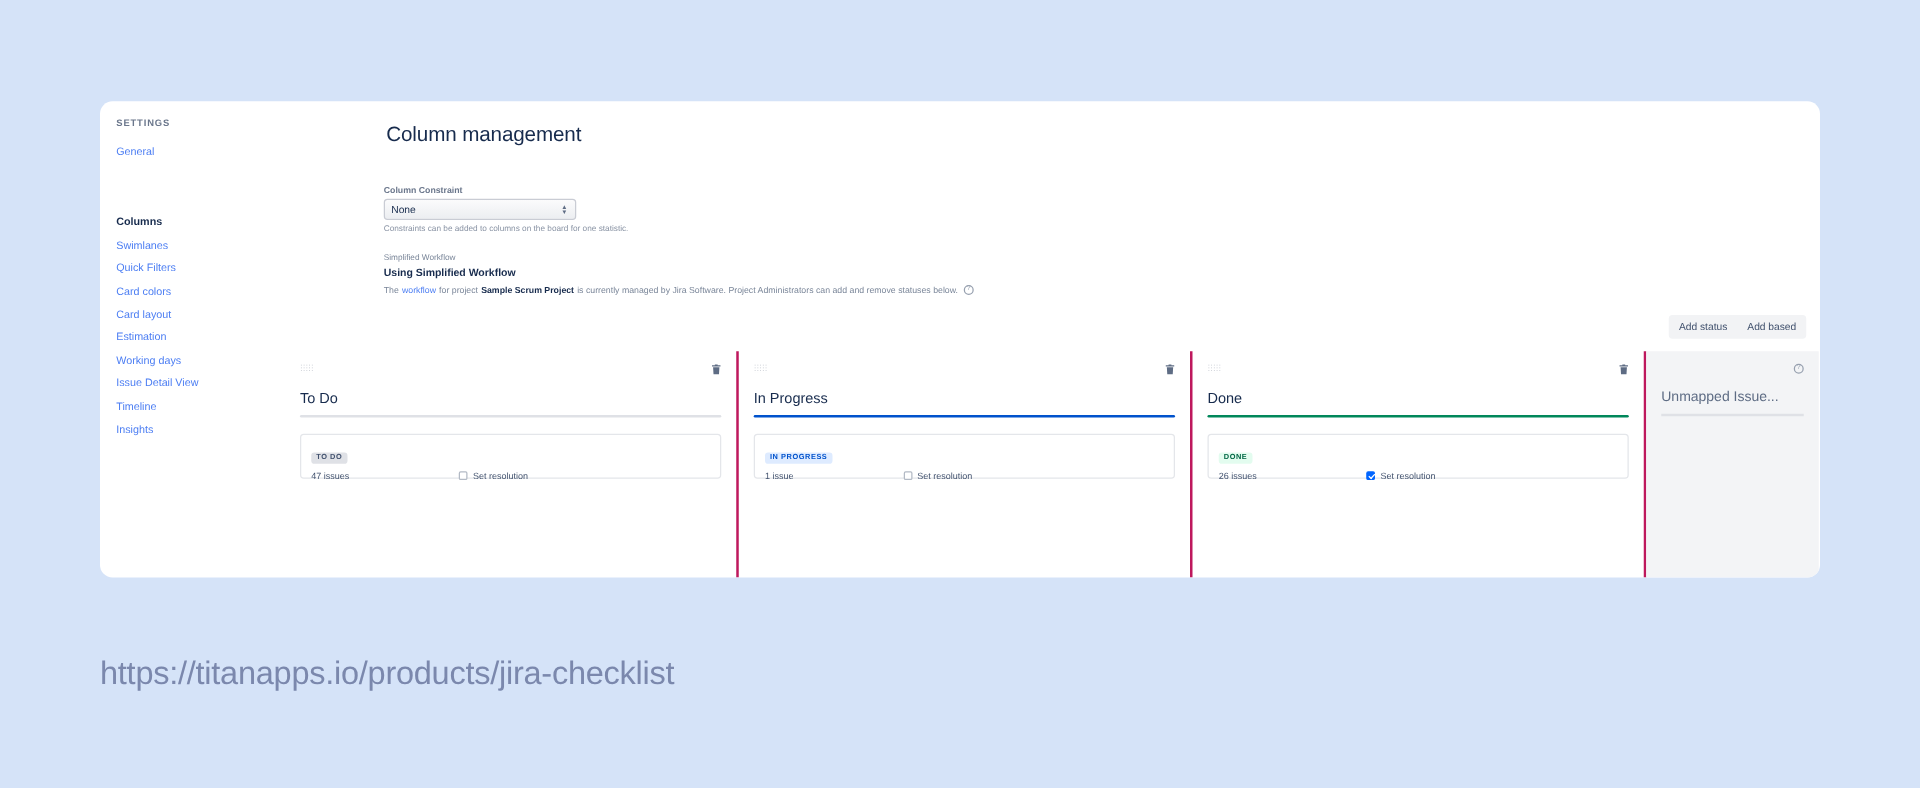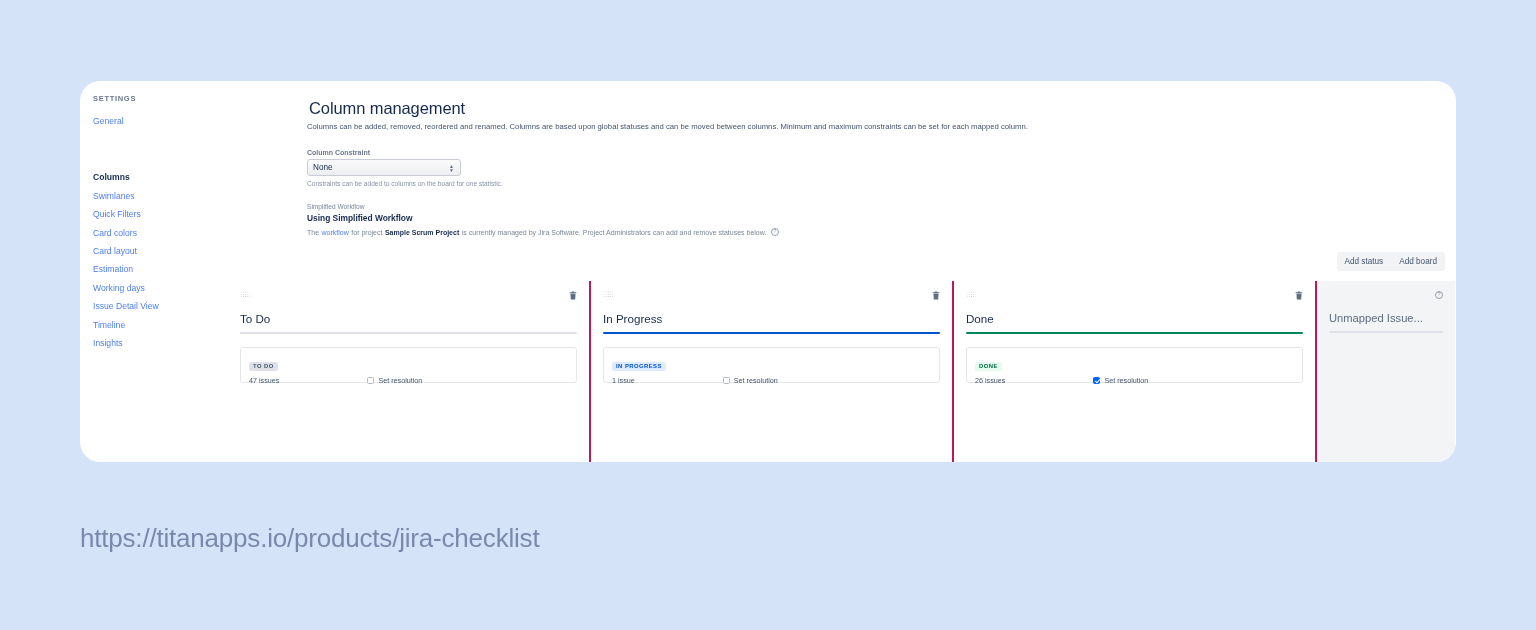--- a/index.html
+++ b/index.html
@@ -14,21 +14,21 @@
   }
 
   
   #app-card {
     position: absolute;
     left: 80px;
     top: 81px;
     width: 1376px;
     height: 381px;
     background: #ffffff;
-    border-radius: 20px;
+    border-radius: 10px;
     overflow: hidden;
   }
 
   
   #sidebar {
     position: absolute;
     left: 0; top: 0;
     width: 148px;
     height: 100%;
     padding: 13px 0 0 10px;
@@ -280,21 +280,20 @@
     <div class="sidebar-item">Estimation</div>
     <div class="sidebar-item">Working days</div>
     <div class="sidebar-item">Issue Detail View</div>
     <div class="sidebar-item">Timeline</div>
     <div class="sidebar-item">Insights</div>
   </nav>
 
   <div id="main">
 
     <h1 id="page-title">Column management</h1>
-    <div id="page-desc">Columns can be added, removed, reordered and renamed. Columns are based upon global statuses and can be moved between columns. Minimum and maximum constraints can be set for each mapped column.</div>
 
     <div id="constraint-block">
       <div class="field-label">Column Constraint</div>
       <div id="constraint-select">
         <span>None</span>
         <span class="spin">
           <span>▲</span>
             <span>▼</span>
         </span>
       </div>
@@ -309,21 +308,21 @@
           <a href="#">workflow</a>
           <span> for project </span>
           <b>Sample Scrum Project</b>
           <span> is currently managed by Jira Software. Project Administrators can add and remove statuses below.</span>
         <span class="help-circle">?</span>
       </div>
     </div>
 
     <div id="action-buttons">
       <div class="action-btn">Add status</div>
-      <div class="action-btn">Add board</div>
+      <div class="action-btn">Add based</div>
     </div>
 
     <div id="board">
 
       <div class="board-col c-todo">
         <div class="col-head">
           <div class="drag-handle"></div>
           <svg class="trash-icon" width="8" height="9" viewBox="0 0 14 16">
             <path fill="#5e6c84" d="M5 1h4v1h4v2H1V2h4V1zM2.5 5h9l-.6 10H3.1L2.5 5z"></path>
           </svg>

